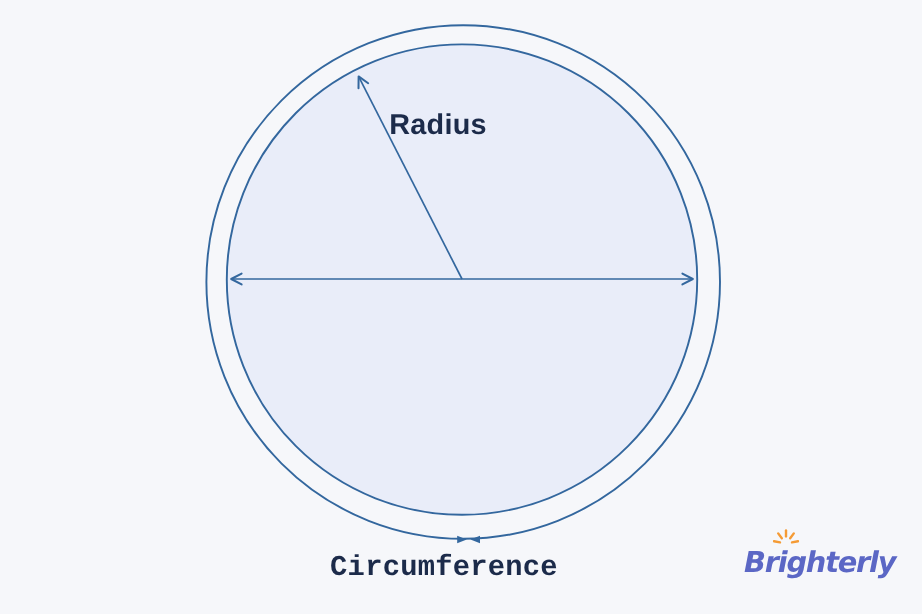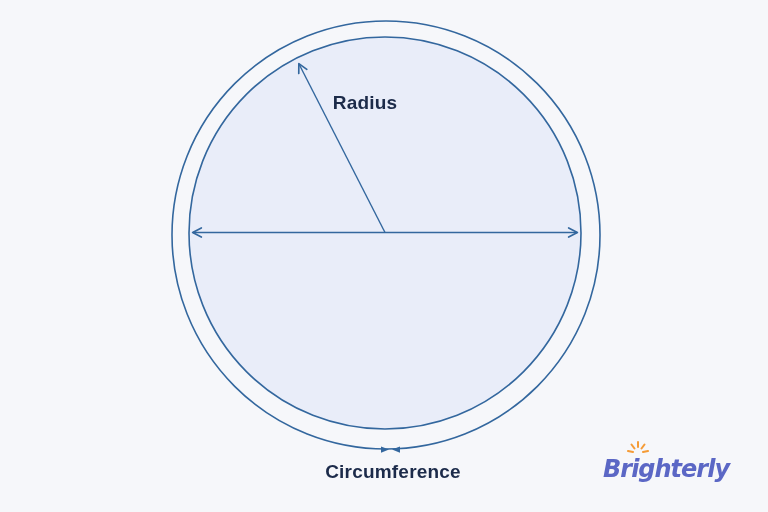--- a/index.html
+++ b/index.html
@@ -17,33 +17,33 @@
     height: 512px;
     background: #f6f7fa;
   }
   .diagram-svg {
     position: absolute;
     inset: 0;
   }
   .diagram-label {
     position: absolute;
     transform: translateX(-50%);
-    font-size: 19px;
+    font-size: 24px;
     font-weight: 700;
     line-height: 1;
     color: #1c2b4a;
     letter-spacing: 0.2px;
     white-space: nowrap;
   }
   .label-radius        { left: 365px; top: 93px; }
   .label-diameter      { left: 384px; top: 242px; }
-  .label-circumference { left: 393px; top: 462px; }
+  .label-circumference { left: 370px; top: 462px; font-family: Liberation Mono, monospace; }
   .logo {
     position: absolute;
-    right: 35px;
+    right: 18px;
     bottom: 22px;
     width: 130px;
     height: 48px;
   }
   .logo-sun {
     position: absolute;
     left: 24px;
     top: -2px;
     width: 22px;
     height: 17px;

